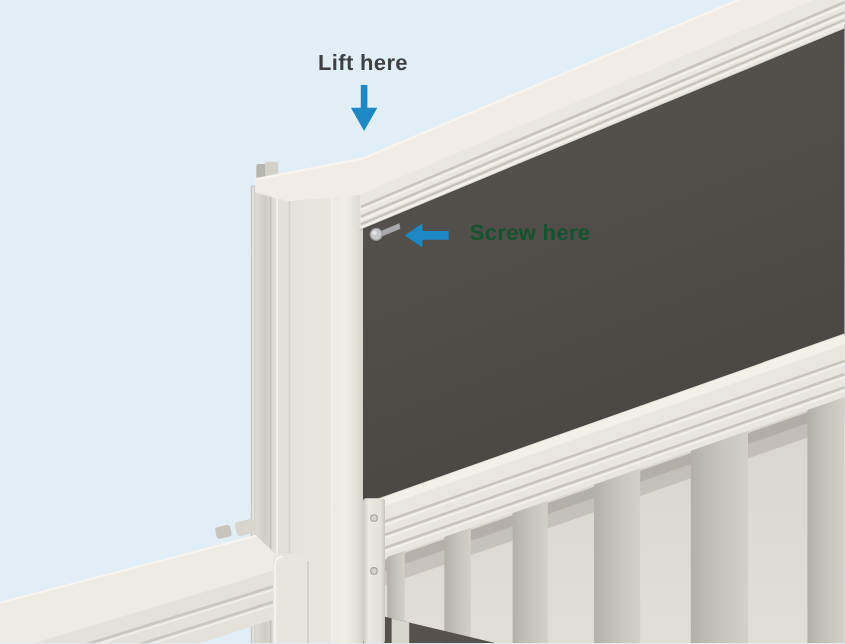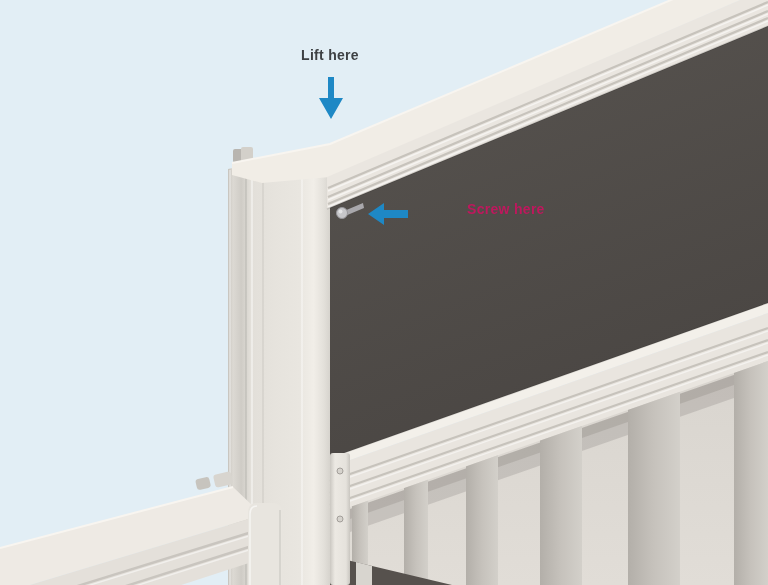--- a/index.html
+++ b/index.html
@@ -4,28 +4,28 @@
 <style>
   html,body{margin:0;padding:0;background:#e2eef5;}
   .stage{
     position:relative;width:768px;height:585px;overflow:hidden;
     background:#e2eef5;
     font-family:"Liberation Sans", sans-serif;
   }
   .stage svg.scene{position:absolute;left:0;top:0;display:block;}
   .label{
     position:absolute;
-    font-size:14px;
+    font-size:20px;
     font-weight:600;
     letter-spacing:.3px;
     white-space:nowrap;
     line-height:1;
   }
   .label.lift{left:250px;top:48px;width:160px;text-align:center;color:#3e4144;}
-  .label.screw{left:427px;top:202px;color:#be185d;margin-left:40px;}
+  .label.screw{left:427px;top:202px;color:#14532d;}
   .arrow{position:absolute;display:block;}
   .arrow.down{left:317px;top:77px;}
   .arrow.left{left:368px;top:202px;}
 </style>
 </head>
 <body>
 
 <div class="stage">
 
   <svg class="scene" width="768" height="585" viewBox="0 0 768 585">

